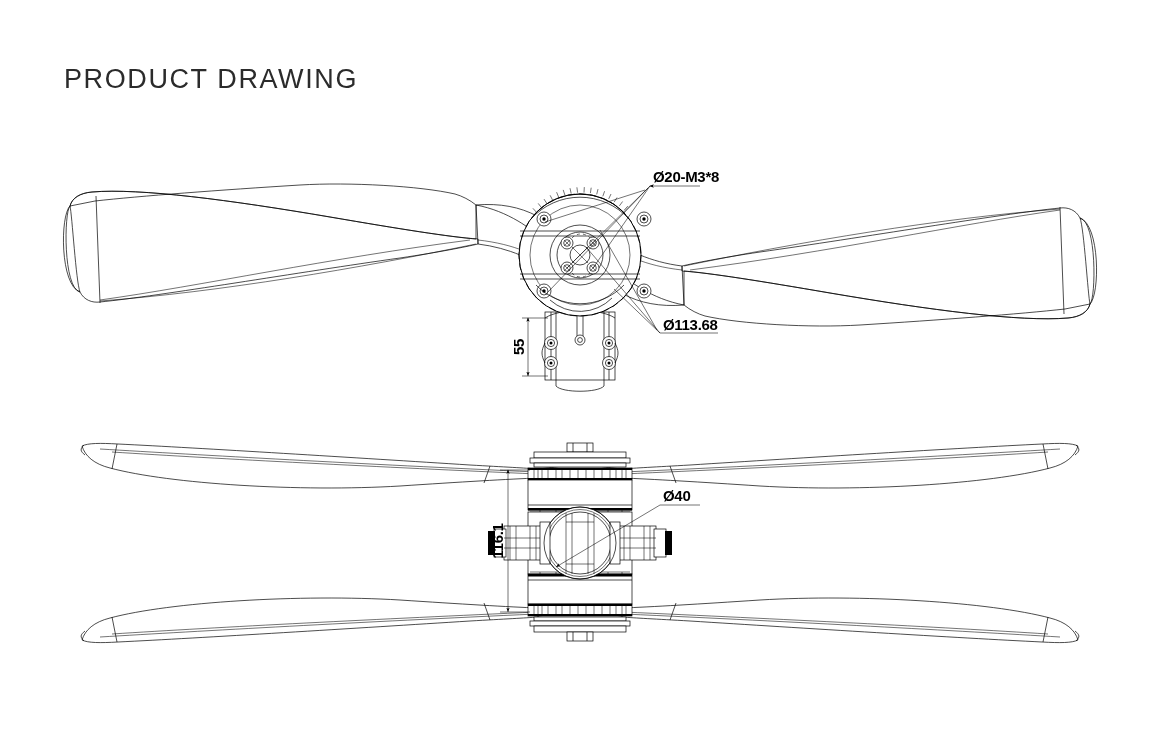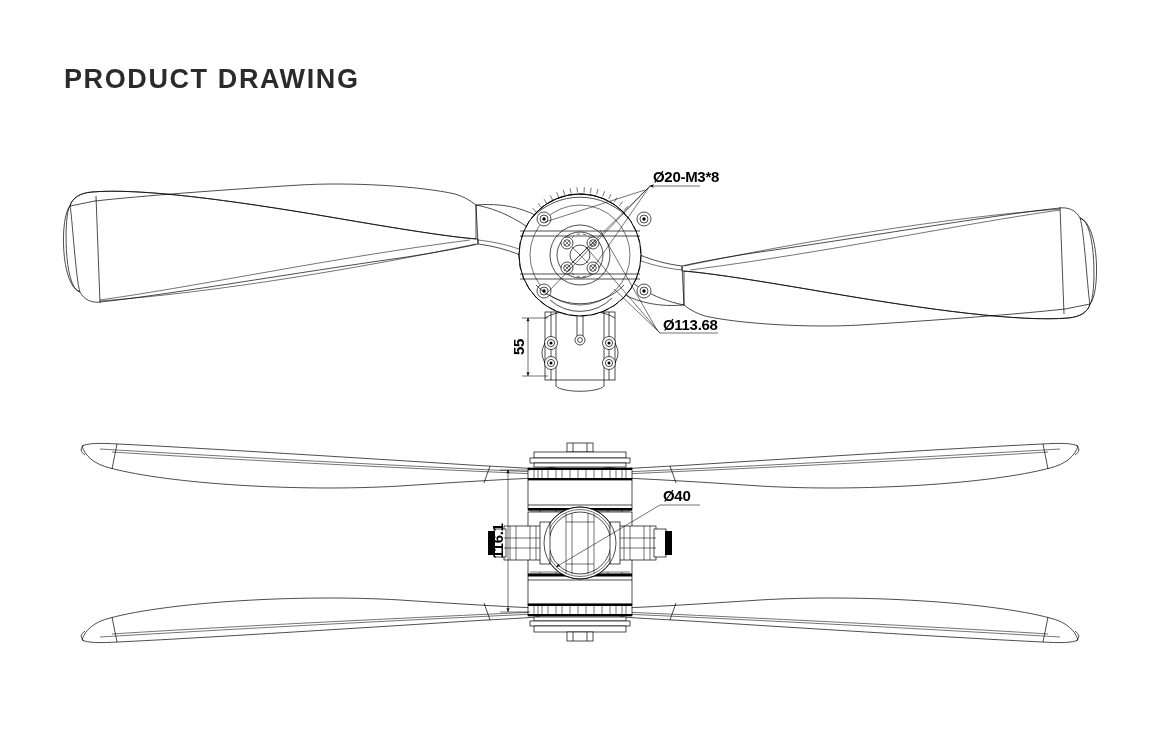--- a/index.html
+++ b/index.html
@@ -21,21 +21,21 @@
     left: 0; top: 0;
     width: 1160px;
     height: 743px;
     background: #fff;
   }
   #page-title {
     position: absolute;
     left: 64px;
     top: 64px;
     font-size: 27px;
-    font-weight: 700;
+    font-weight: 400;
     letter-spacing: 1.6px;
     color: #2b2b2b;
     white-space: pre;
     font-family: "Liberation Sans", sans-serif;
   }
   svg.drawing {
     position: absolute;
     left: 0;
     top: 0;
     width: 1160px;

